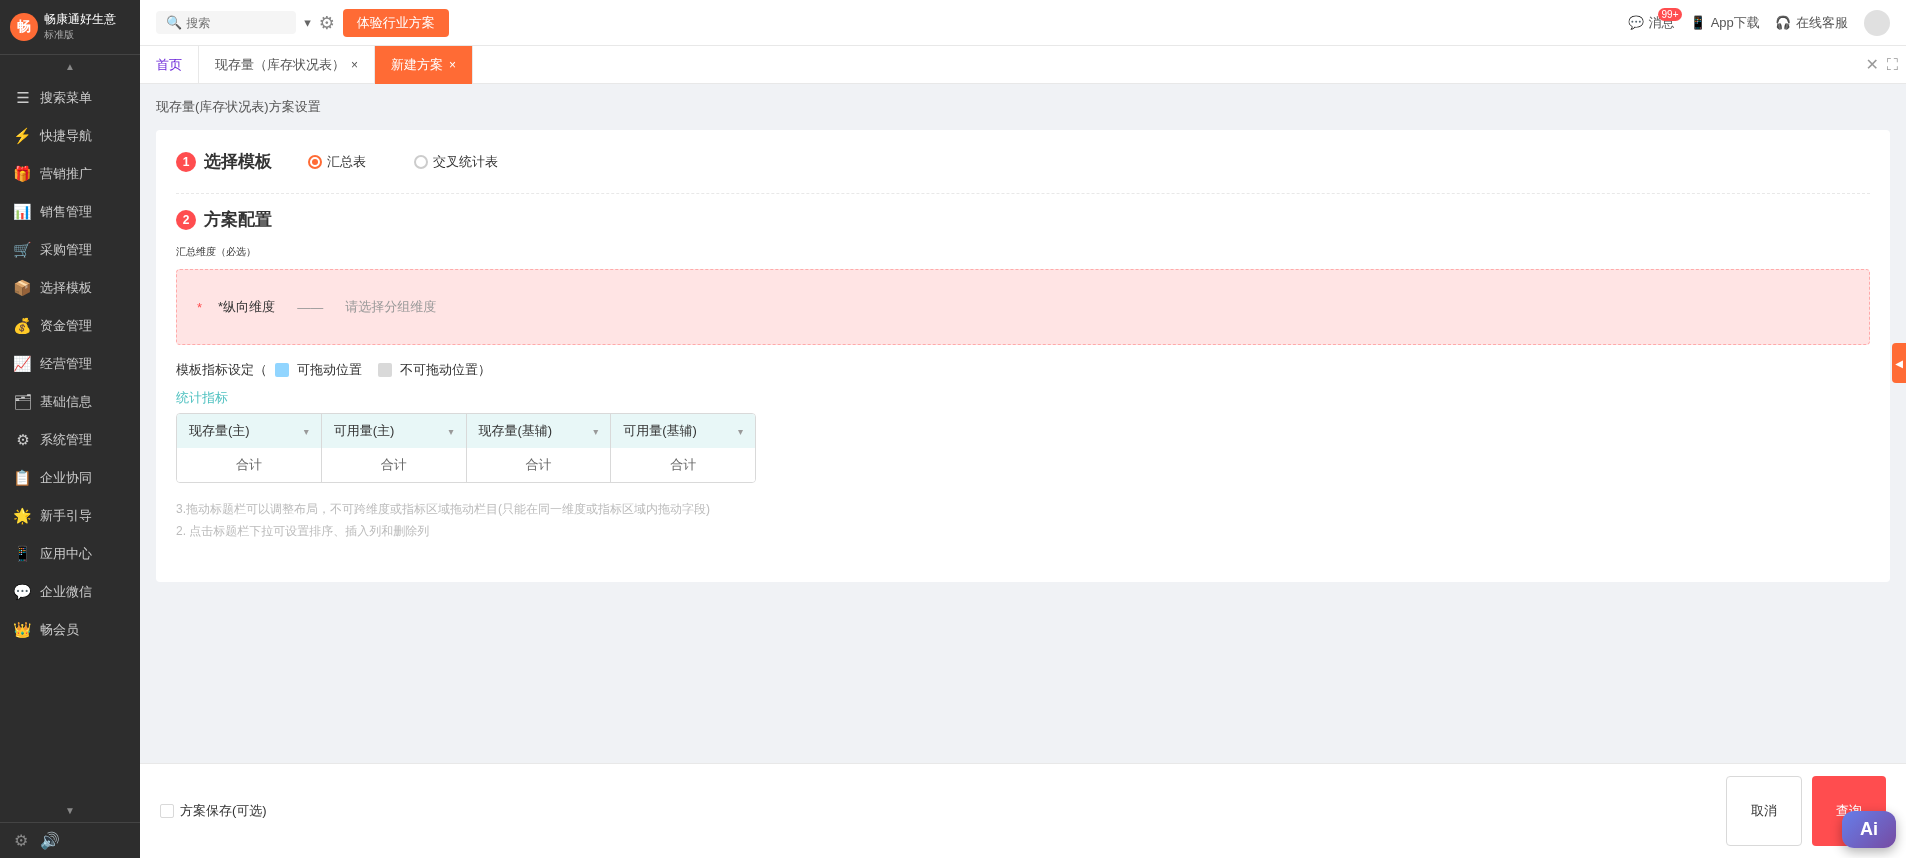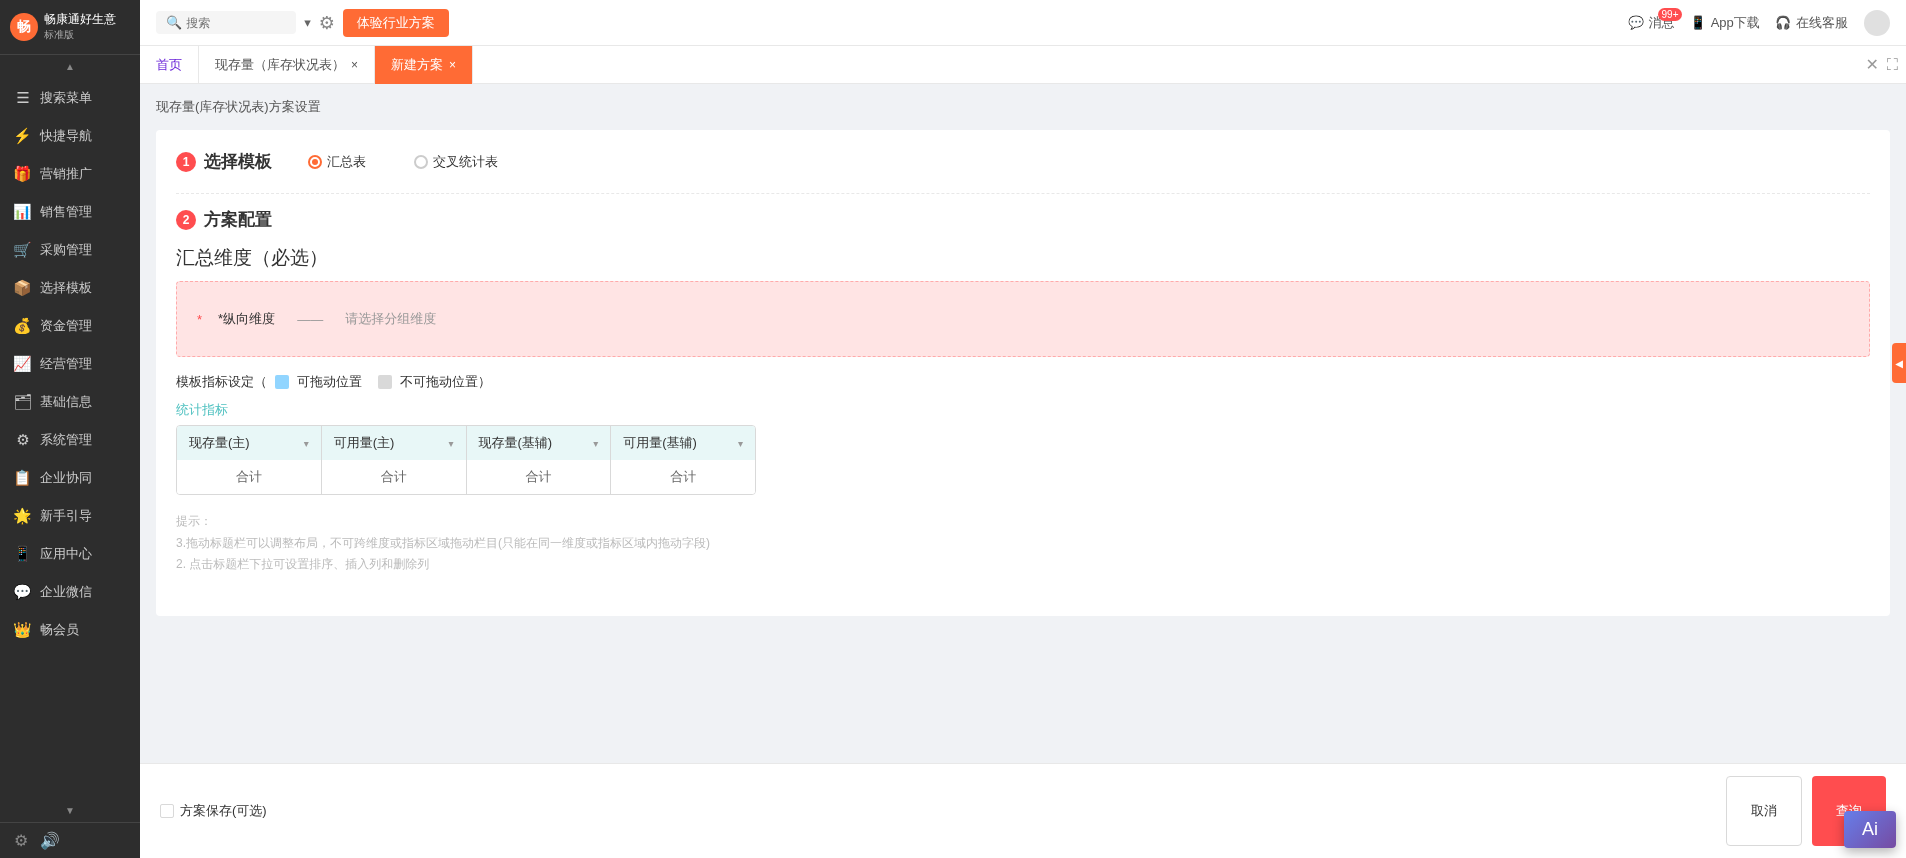--- a/index.html
+++ b/index.html
@@ -147,21 +147,21 @@
       border: 2px solid #ccc;
       display: flex; align-items: center; justify-content: center;
     }
     .radio-circle.checked { border-color: #ff6b35; }
     .radio-circle.checked::after {
       content: ''; width: 6px; height: 6px;
       background: #ff6b35; border-radius: 50%;
     }
 
     
-    .dim-label { font-size: 19px; color: #333; margin-bottom: 10px; }
+    .dim-label { font-size: 10px; color: #333; margin-bottom: 10px; }
     .dim-area {
       background: #ffe4e4;
       border: 1px dashed #ffaaaa;
       border-radius: 4px;
       padding: 28px 20px;
       display: flex; align-items: center; gap: 16px;
     }
     .dim-required { color: #ff4d4f; font-size: 13px; }
     .dim-field { font-size: 13px; color: #333; }
     .dim-dash { color: #999; margin: 0 6px; }
@@ -221,23 +221,23 @@
     .btn-query {
       padding: 7px 24px; border: none; border-radius: 4px;
       background: #ff4d4f; color: white; font-size: 13px; cursor: pointer;
     }
 
     
     .ai-fab {
       position: fixed;
       bottom: 10px; right: 10px;
       background: linear-gradient(135deg, #667eea, #764ba2);
-      color: white; border-radius: 4px;
+      color: white; border-radius: 12px;
       padding: 8px 18px;
-      font-size: 18px; font-weight: normal;
+      font-size: 18px; font-weight: bold;
       cursor: pointer;
       box-shadow: 0 4px 12px rgba(0,0,0,0.3);
     }
 
     
     .right-handle {
       position: absolute; right: 0; top: 40%;
       width: 14px; height: 40px;
       background: #ff6b35; border-radius: 4px 0 0 4px;
       display: flex; align-items: center; justify-content: center;
@@ -457,23 +457,20 @@
           </div>
           <div class="stats-table-body">
             <div class="stats-col-body">合计</div>
             <div class="stats-col-body">合计</div>
             <div class="stats-col-body">合计</div>
             <div class="stats-col-body">合计</div>
           </div>
         </div>
 
         <div class="tips-area">
-          <div>
-            <span>提示：</span>
-          </div>
           <div id="tip1">3.拖动标题栏可以调整布局，不可跨维度或指标区域拖动栏目(只能在同一维度或指标区域内拖动字段)</div>
           <div id="tip2">2. 点击标题栏下拉可设置排序、插入列和删除列</div>
         </div>
       </div>
 
     </div>
   </div>
 
   <div class="footer-bar">
     <div class="footer-save-option">

